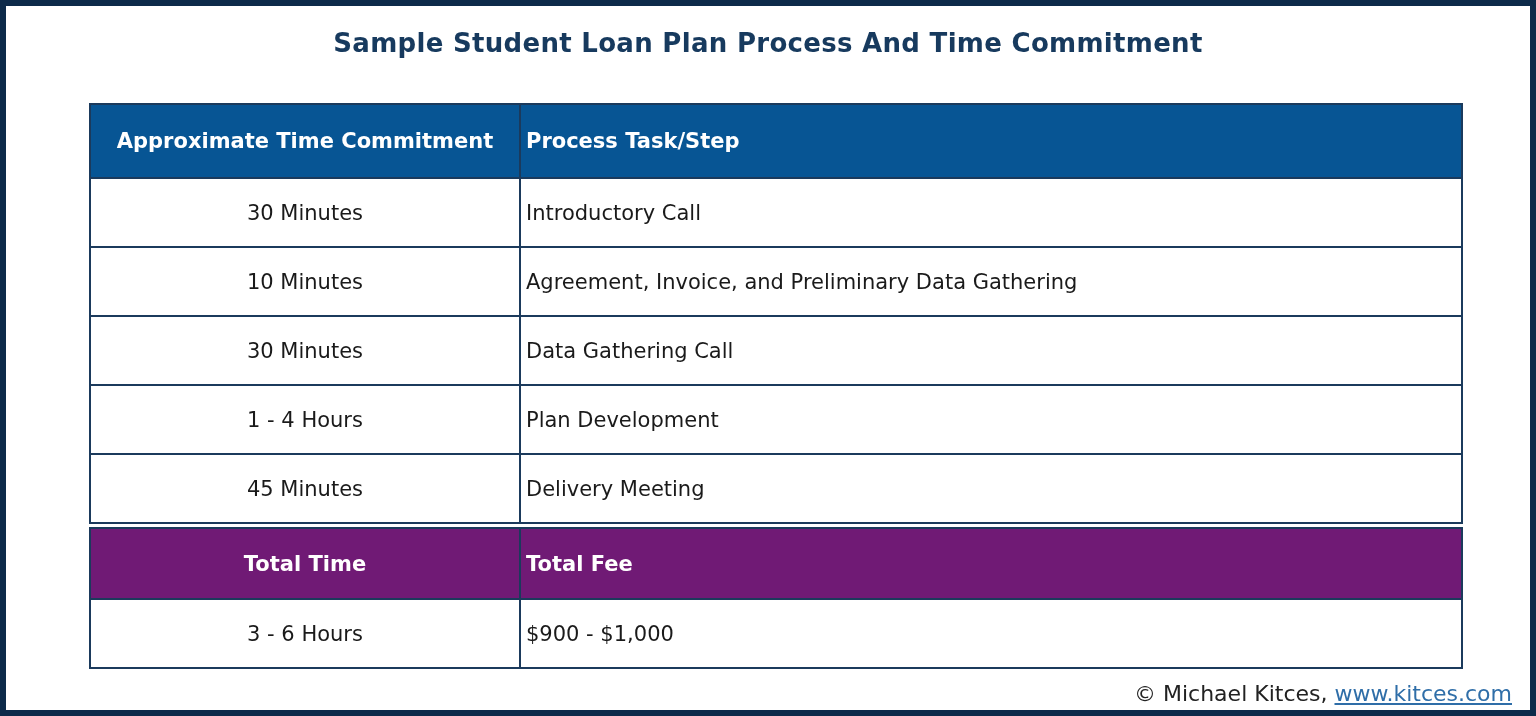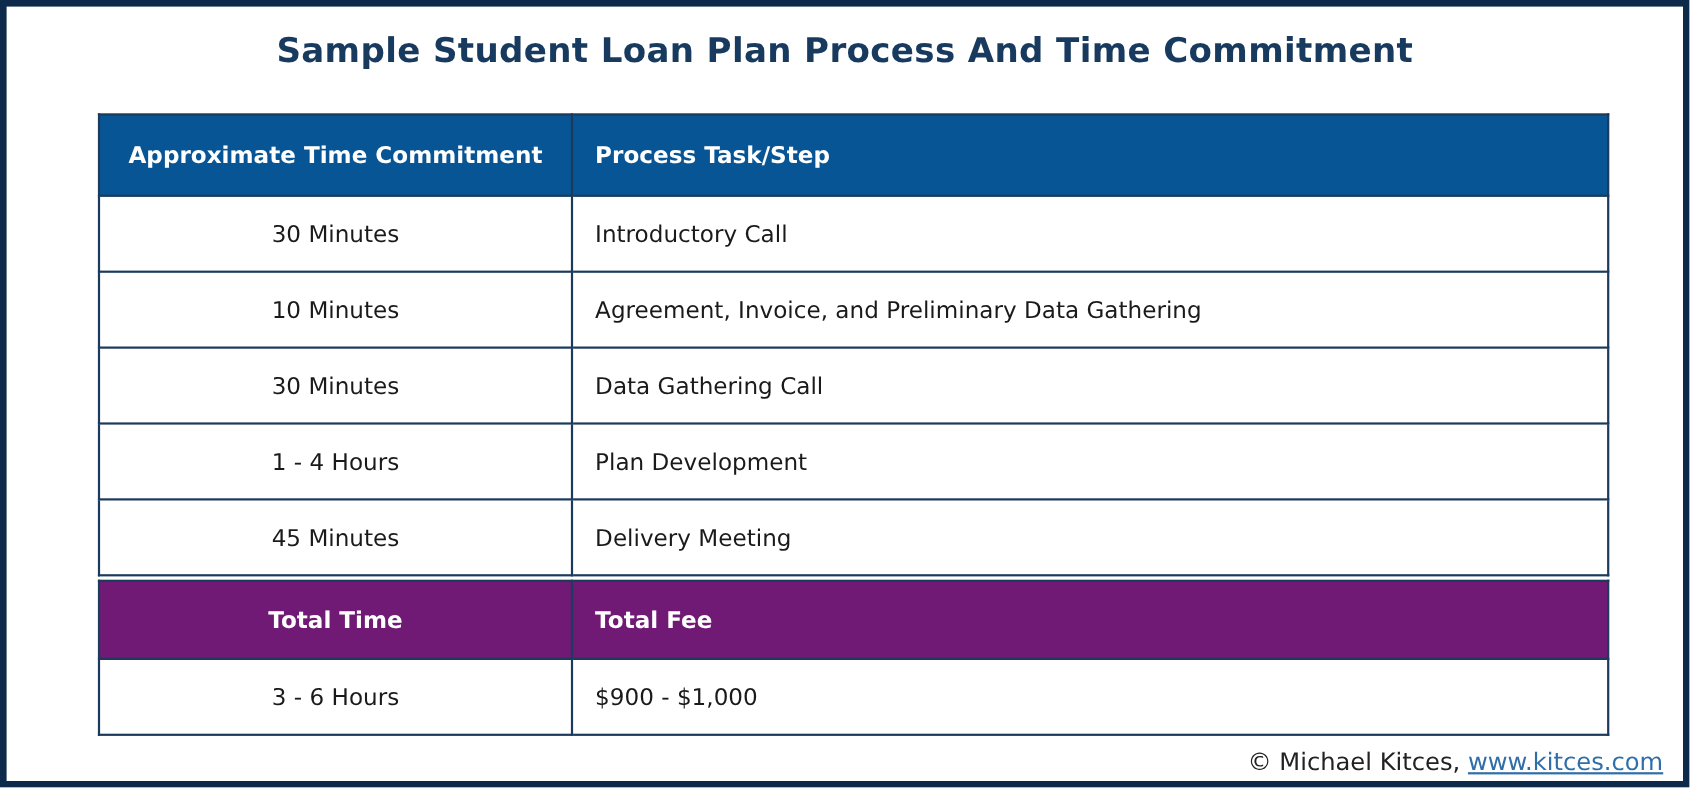--- a/index.html
+++ b/index.html
@@ -1,29 +1,29 @@
 <!DOCTYPE html>
 <html><head>
 <meta charset="utf-8">
 <style>
   html, body { margin:0; padding:0; }
   body { width:1536px; height:716px; background:#fff; font-family:"DejaVu Sans", sans-serif; position:relative; overflow:hidden; }
   .frame { position:absolute; left:0; top:0; width:1536px; height:716px; box-sizing:border-box; border:6px solid #0d2a4a; background:#fff; }
-  .title { position:absolute; left:0; right:0; top:28px; text-align:center; font-size:31px; font-weight:bold; color:#173a5e; letter-spacing:0.3px; }
+  .title { position:absolute; left:0; right:0; top:28px; text-align:center; font-size:26px; font-weight:bold; color:#173a5e; letter-spacing:0.3px; }
   table { position:absolute; left:89px; width:1374px; border-collapse:collapse; table-layout:fixed; }
   td, th { border:2px solid #1b3a5c; font-size:21px; color:#1a1a1a; }
   .t1 { top:103px; }
   .t2 { top:527px; }
   th { color:#fff; font-weight:bold; height:70px; }
   .t1 th { background:#075594; }
   .t2 th { background:#701a75; height:67px; }
   .t1 td { height:65px; }
   .t2 td { height:65px; }
   .c1 { width:426px; text-align:center; }
-  .c2 { text-align:left; padding-left:20px; }
+  .c2 { text-align:left; padding-left:5px; }
   .credit { position:absolute; right:24px; bottom:10px; font-size:22px; color:#222; }
   .credit a { color:#2f6ea8; text-decoration:underline; }
 </style>
 </head>
 <body>
 
 <div class="frame"></div>
 <div class="title">Sample Student Loan Plan Process And Time Commitment</div>
 
 <table class="t1">

